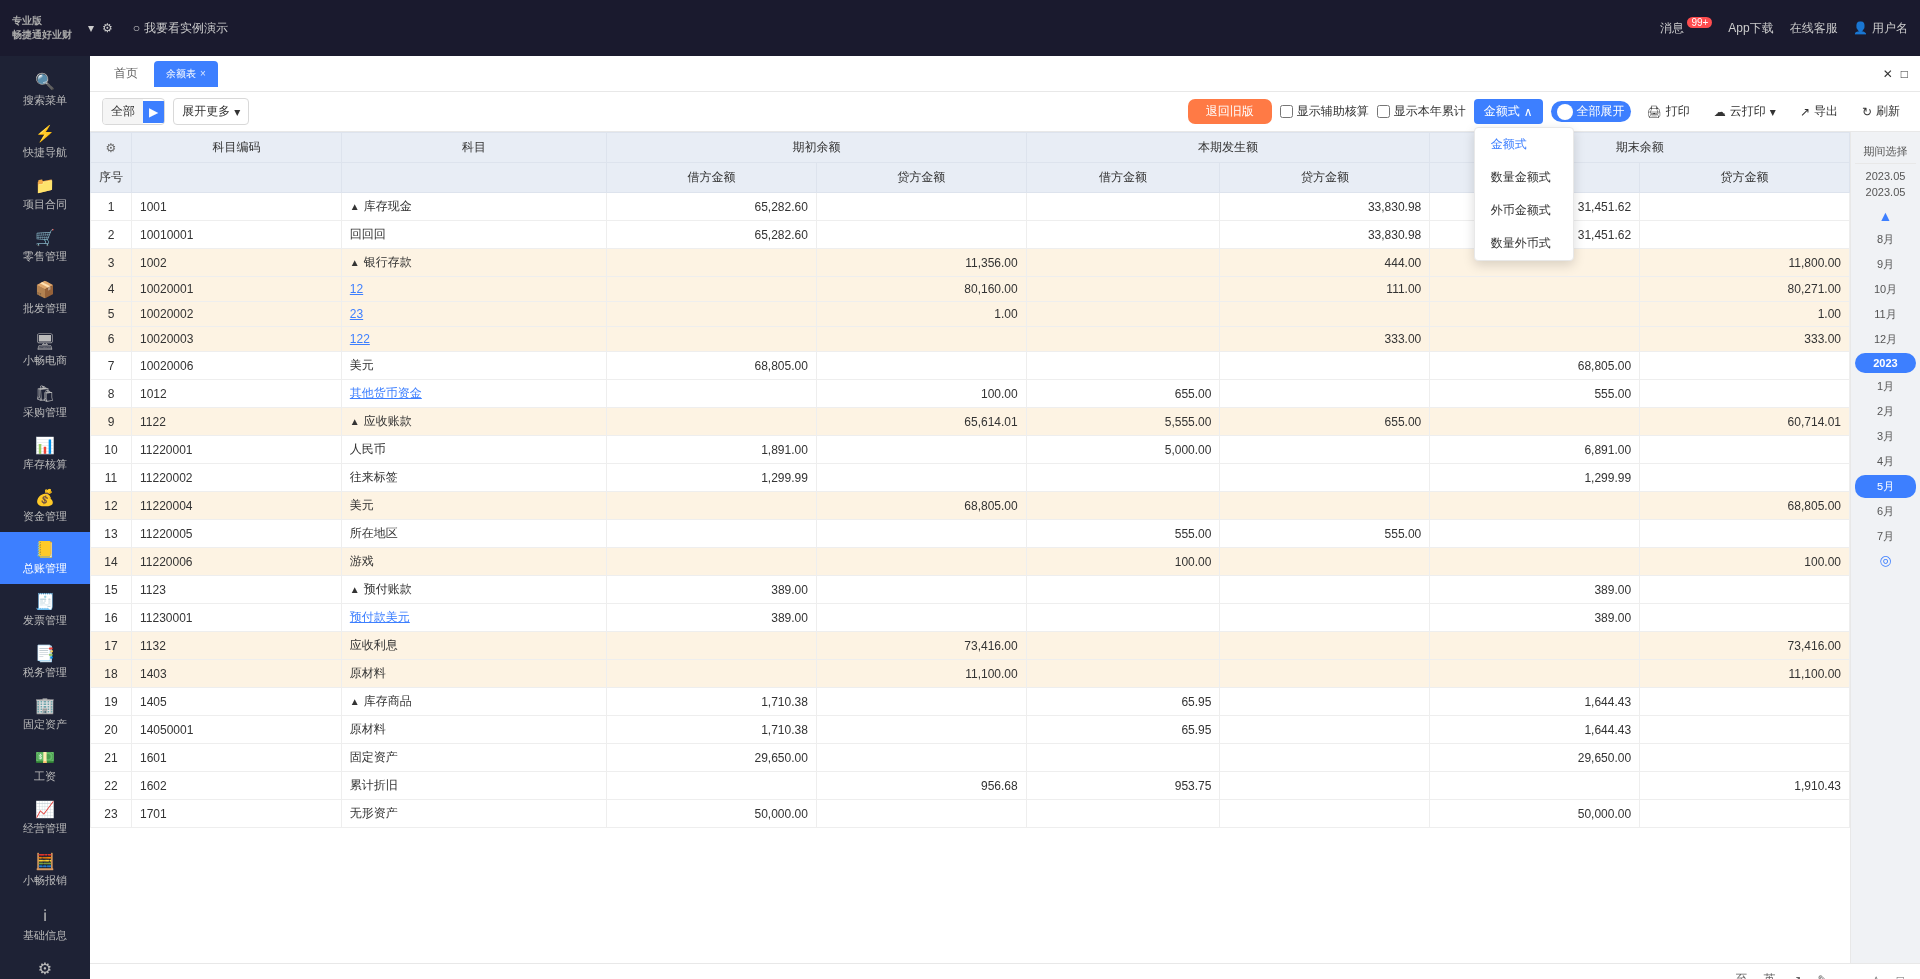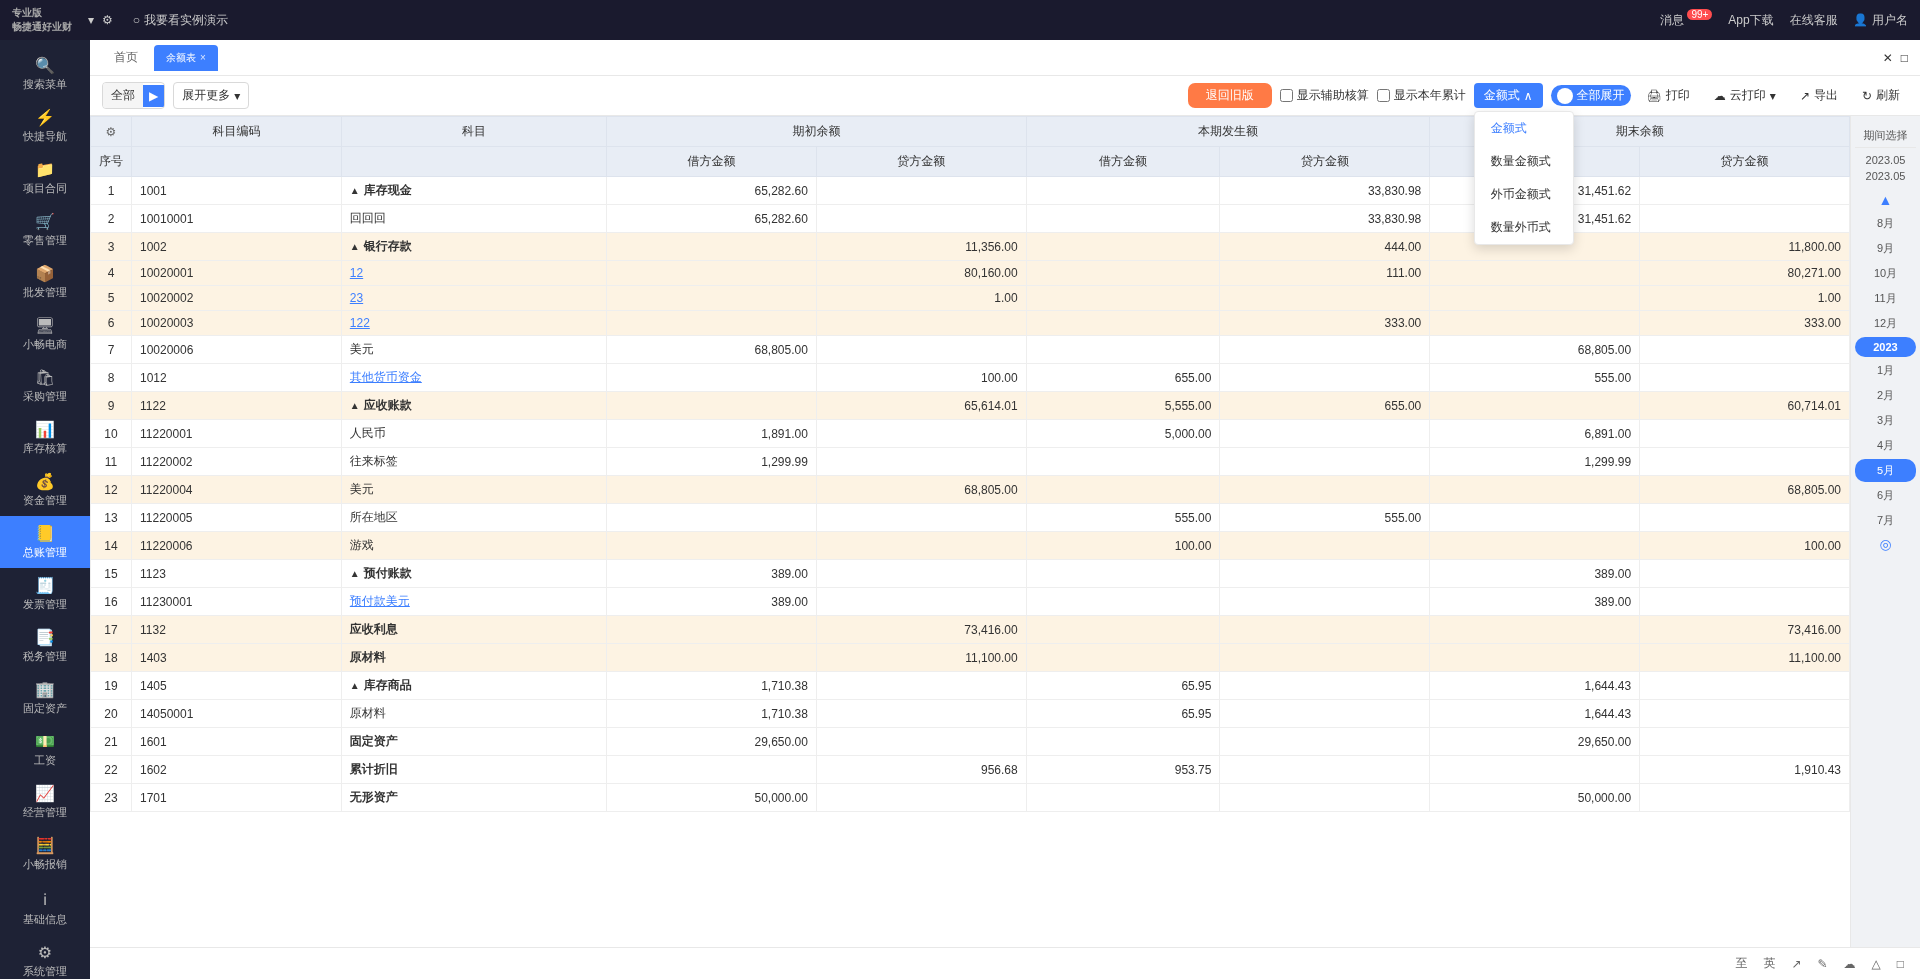--- a/index.html
+++ b/index.html
@@ -1,19 +1,19 @@
 <!DOCTYPE html>
 <html><head>
   <meta charset="utf-8">
   <style>
     * { box-sizing: border-box; margin: 0; padding: 0; }
     body { font-family: 'Microsoft YaHei', Arial, sans-serif; font-size: 12px; background: #f0f2f5; color: #333; overflow: hidden; height: 979px; }
 
     
-    .top-bar { display: flex; align-items: center; background: #1a1a2e; height: 40px; padding: 0 12px; color: #fff; }
+    .top-bar { display: flex; align-items: center; background: #1a1a2e; height: 56px; padding: 0 12px; color: #fff; }
     .top-bar-logo { font-size: 13px; color: #4fc3f7; font-weight: bold; margin-right: 16px; }
     .top-bar-logo span { font-size: 10px; display: block; color: #aaa; }
     .top-bar-dropdown { color: #ccc; margin-right: 8px; cursor: pointer; }
     .top-bar-settings { color: #ccc; margin-right: 16px; cursor: pointer; }
     .top-bar-demo { display: flex; align-items: center; color: #ccc; font-size: 12px; cursor: pointer; }
     .top-bar-demo span { margin-left: 4px; }
     .top-bar-right { margin-left: auto; display: flex; align-items: center; gap: 16px; color: #ccc; font-size: 12px; }
     .top-bar-right .badge { background: #ff4d4f; color: #fff; border-radius: 8px; padding: 0 4px; font-size: 10px; position: relative; top: -6px; }
 
     
@@ -60,21 +60,21 @@
     thead tr { background: #e8edf5; }
     thead th { border: 1px solid #dde3ed; padding: 6px 8px; text-align: center; font-weight: normal; color: #333; white-space: nowrap; }
     thead th.settings-col { width: 32px; }
     tbody tr { border-bottom: 1px solid #eee; }
     tbody td { border: 1px solid #eee; padding: 5px 8px; text-align: center; color: #333; white-space: nowrap; }
     tbody td.name-col { text-align: left; }
     tbody td.num-col { text-align: right; }
     tbody td.code-col { text-align: left; }
     .highlighted { background: #fdf3e3 !important; }
     .link-text { color: #3d7fff; text-decoration: underline; cursor: pointer; }
-    .bold-text { font-weight: bold; }
+    .bold-text { font-weight: normal; }
 
     
     .dropdown-menu { position: absolute; background: #fff; border: 1px solid #e8e8e8; border-radius: 4px; box-shadow: 0 4px 12px rgba(0,0,0,0.15); z-index: 100; min-width: 100px; }
     .dropdown-item { padding: 8px 16px; cursor: pointer; font-size: 12px; color: #333; }
     .dropdown-item.active { color: #3d7fff; }
 
     
     .right-panel { width: 60px; background: #f0f2f5; border-left: 1px solid #e8e8e8; display: flex; flex-direction: column; padding: 8px 4px; font-size: 11px; color: #555; }
     .period-list { display: flex; flex-direction: column; gap: 2px; }
     .period-item { padding: 4px 2px; text-align: center; cursor: pointer; color: #555; font-size: 11px; border-radius: 2px; }

